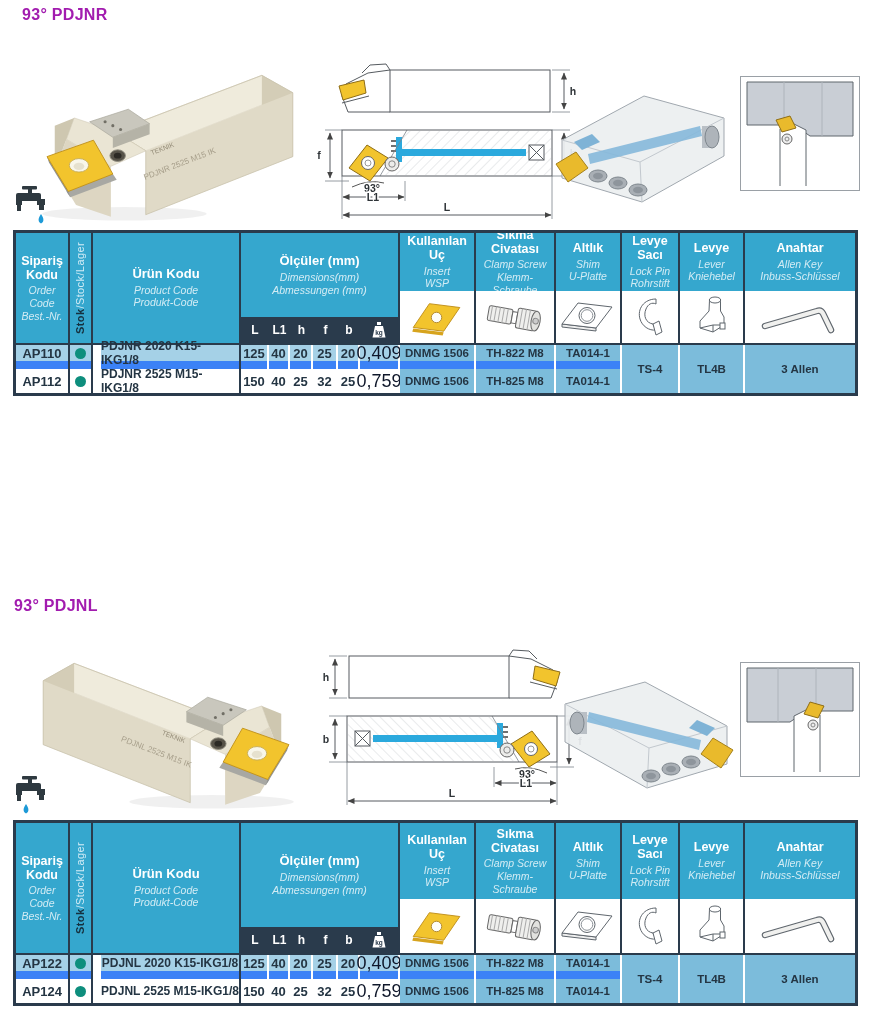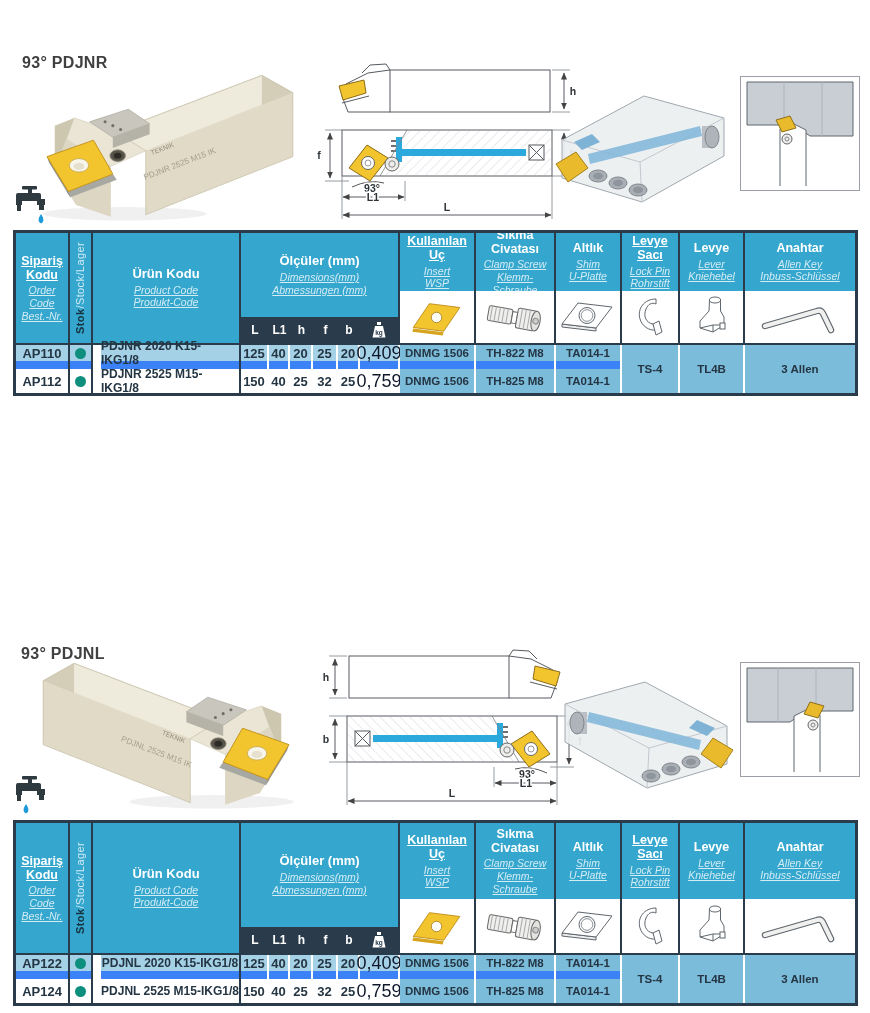--- a/index.html
+++ b/index.html
@@ -1,20 +1,20 @@
 <!DOCTYPE html>
 <html><head>
 <meta charset="utf-8">
 <style>
   html,body{margin:0;padding:0;background:#fff;}
   body{width:870px;height:1013px;position:relative;overflow:hidden;
        font-family:"Liberation Sans",sans-serif;color:#2A3B4C;}
   .abs{position:absolute;}
-  .sec-title{font-size:16px;font-weight:800;color:#404040;letter-spacing:.3px;margin-top:48px;}
-  .prel{white-space:pre-line;text-decoration:underline;}
+  .sec-title{font-size:16px;font-weight:800;color:#a21caf;letter-spacing:.3px;}
+  .prel{white-space:pre-line;}
 
   
   .ttable{position:absolute;width:845px;background:#fff;border:3px solid #2A3B4C;box-sizing:border-box;}
   .ttable *{box-sizing:border-box;}
   .t1{--hdrH:112px;--hdrTxt:58px;}
   .t2{--hdrH:132px;--hdrTxt:76px;}
   .thead{display:flex;height:var(--hdrH);border-bottom:2px solid #2A3B4C;}
   .hcol{background:#35A7CE;border-right:2px solid #2A3B4C;display:flex;flex-direction:column;overflow:hidden;}
   .hcol.last{border-right:none;}
   .htxt{display:flex;flex-direction:column;align-items:center;justify-content:center;text-align:center;padding:2px 1px;}
@@ -379,21 +379,21 @@
       </div>
     <div class="dcol w9 wvr">
         <div class="merged bgb rval">TL4B</div>
       </div>
     <div class="dcol w10">
         <div class="merged bgb rval">3 Allen</div>
       </div>
   </div>
 </div>
 
-<div class="abs sec-title" style="left:21px;top:597px;">93° PDJNL</div>
+<div class="abs sec-title" style="left:14px;top:597px;">93° PDJNL</div>
 
 <svg class="abs" style="left:18px;top:626px;" width="300" height="185" viewBox="0 0 310 190">
   <ellipse cx="200" cy="181" rx="85" ry="7" fill="rgba(0,0,0,0.06)"></ellipse>
   <g transform="translate(310,0) scale(-1,1)">
     <polygon points="100,96 252,38 284,56 132,116" fill="#EFEBDC" stroke="#D8D2BE" stroke-width="0.6"></polygon>
     <polygon points="252,38 284,56 284,122 252,104" fill="#D4CDB7"></polygon>
     <polygon points="132,116 284,56 284,122 132,182" fill="#E0DAC7"></polygon>
     <polygon points="100,96 252,38 284,56 284,122 132,182 132,116" fill="none" stroke="#C9C2AC" stroke-width="0.8"></polygon>
     <polygon points="58,82 100,96 132,116 96,132 50,104" fill="#EAE5D4" stroke="#CFC8B2" stroke-width="0.6"></polygon>
     <polygon points="50,104 96,132 96,184 60,172 38,136" fill="#DDD6C2"></polygon>

